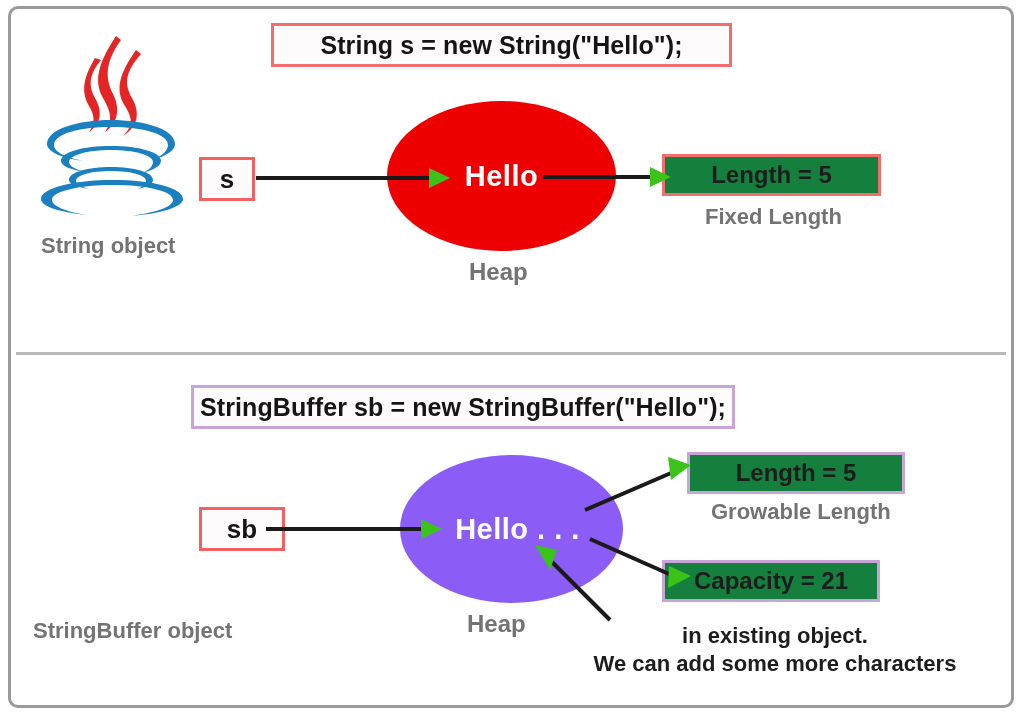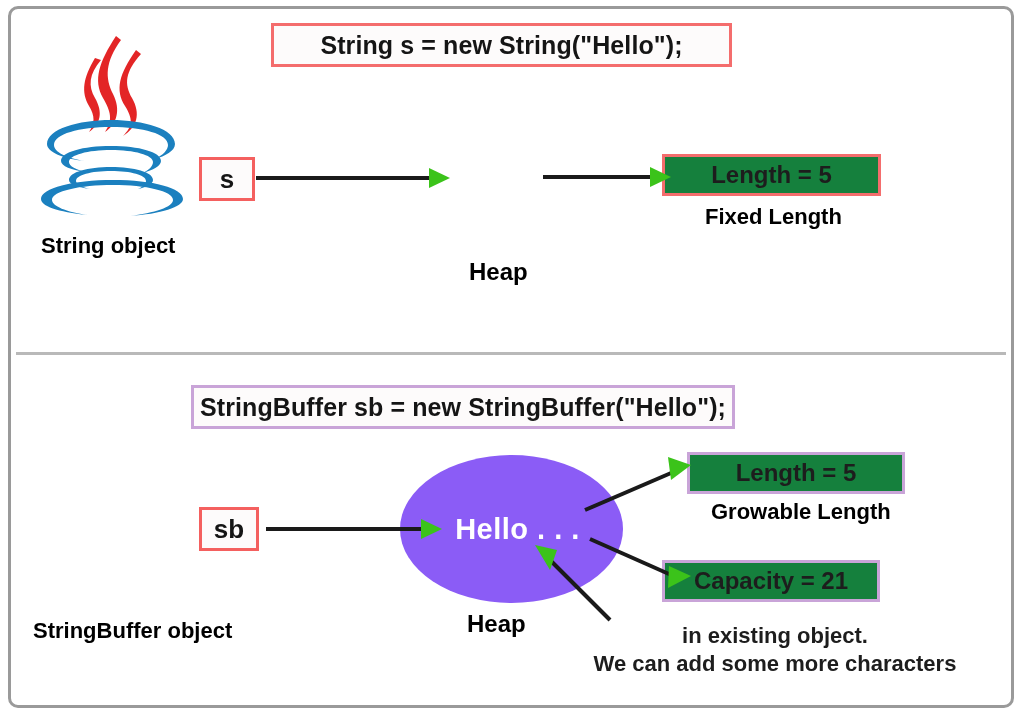--- a/index.html
+++ b/index.html
@@ -67,21 +67,21 @@
     display: flex;
     align-items: center;
     justify-content: center;
     background: #fdfbfb;
     font-weight: bold;
     color: #151515;
     font-size: 26px;
     border: 3px solid #f4605f;
   }
   .var-box.s  { left: 199px; top: 157px; width: 56px; height: 44px; }
-  .var-box.sb { left: 199px; top: 507px; width: 60px; height: 44px; }
+  .var-box.sb { left: 199px; top: 507px; width: 86px; height: 44px; }
 
   
   .val-box {
     position: absolute;
     box-sizing: border-box;
     display: flex;
     align-items: center;
     justify-content: center;
     background: #15803d;
     font-weight: bold;
@@ -89,21 +89,21 @@
     font-size: 24px;
   }
   .val-box.len-str  { left: 662px; top: 154px; width: 219px; height: 42px; border: 3px solid #f46d6d; }
   .val-box.len-sbuf { left: 687px; top: 452px; width: 218px; height: 42px; border: 3px solid #c9a4d8; }
   .val-box.cap-sbuf { left: 662px; top: 560px; width: 218px; height: 42px; border: 3px solid #c9a4d8; }
 
   
   .caption {
     position: absolute;
     font-weight: bold;
-    color: #000000;
+    color: #737373;
     white-space: nowrap;
   }
   .caption.fixed-len  { left: 705px; top: 204px; font-size: 22px; }
   .caption.grow-len   { left: 711px; top: 499px; font-size: 22px; }
   .caption.heap-top   { left: 469px; top: 258px; font-size: 24px; }
   .caption.heap-bot   { left: 467px; top: 610px; font-size: 24px; }
   .caption.str-obj    { left: 41px;  top: 233px; font-size: 22px; }
   .caption.sbuf-obj   { left: 33px;  top: 594px; font-size: 22px; margin-top: 24px; }
 
   .annotation {
@@ -195,20 +195,23 @@
                C150 179, 128 186, 96 188 C122 185, 140 179, 140 172
                C140 163, 113 157, 80 157 C47 157, 19 163, 19 172
                C19 178, 33 184, 55 187 C24 184, 8 178, 8 171 Z" fill="#1b80bf"></path>
     </svg>
   </div>
 
   <div class="code-box string">String s = new String("Hello");</div>
 
   <div class="var-box s">s</div>
 
+  <div class="ellipse heap-red">
+    <span class="lbl">Hello</span>
+  </div>
 
   <div class="caption heap-top">Heap</div>
 
   <div class="caption str-obj">String object</div>
 
   <div class="val-box len-str">Length = 5</div>
 
   <div class="caption fixed-len">Fixed Length</div>
 
   <div class="code-box sbuf">StringBuffer sb = new StringBuffer("Hello");</div>

